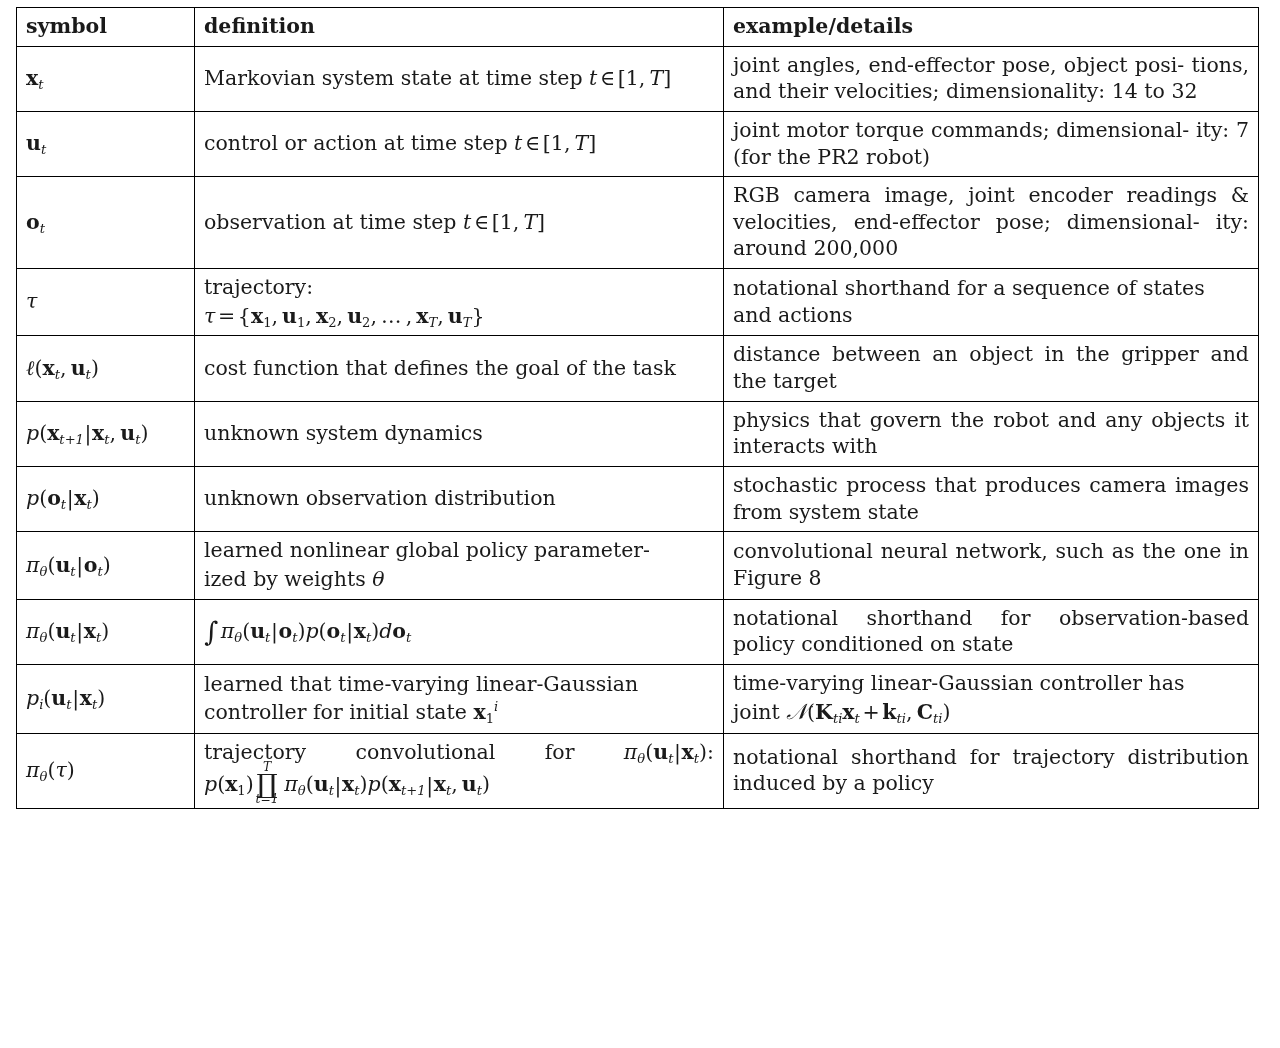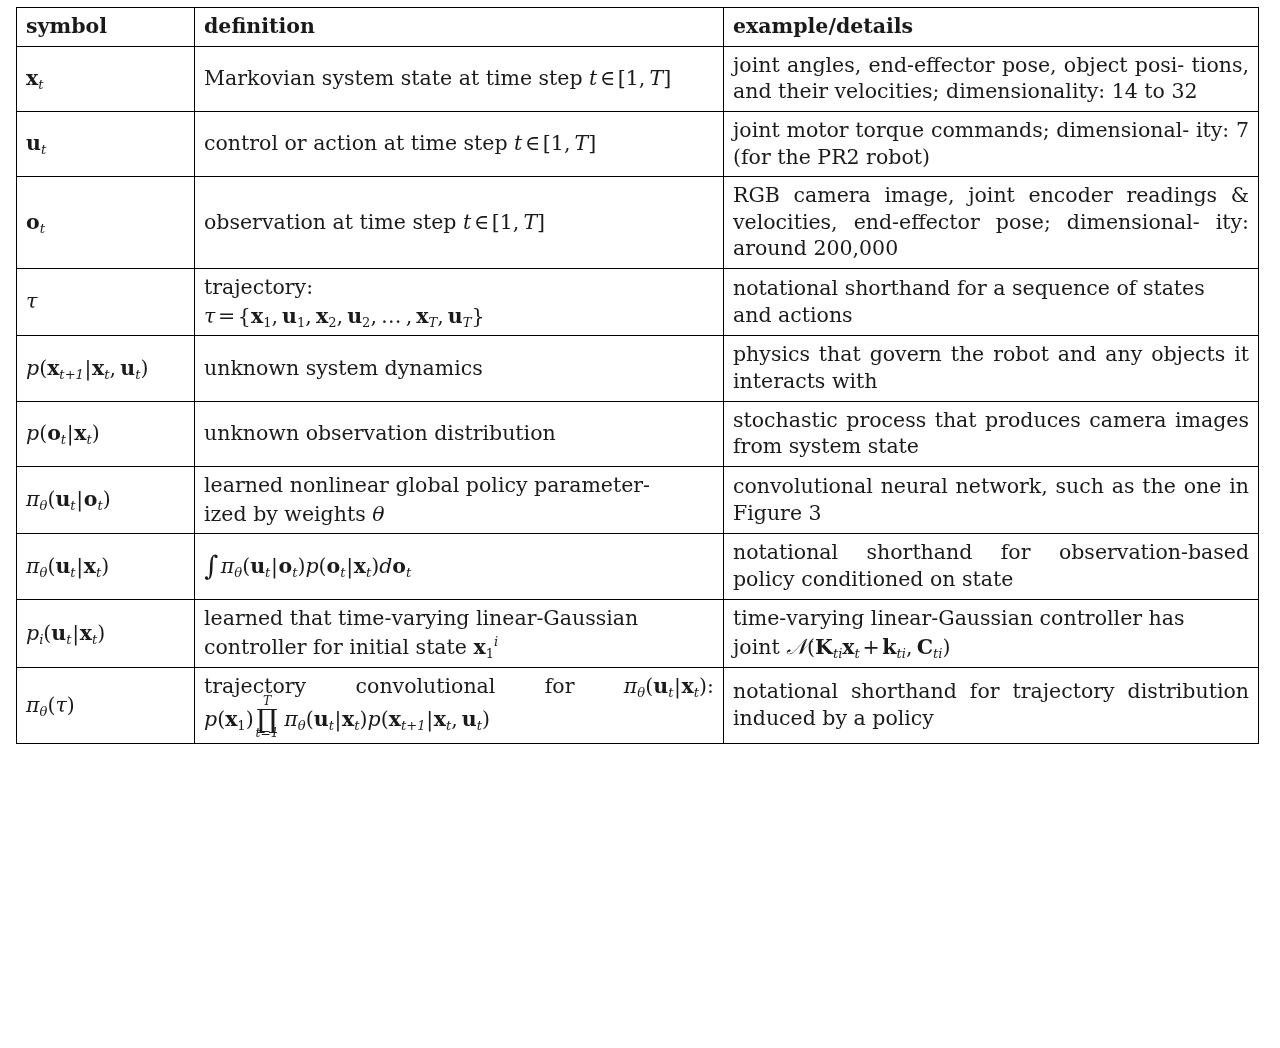--- a/index.html
+++ b/index.html
@@ -197,20 +197,27 @@
       </td>
       <td class="def nojustify twoline">
         <div>trajectory:</div>
         <div class="line2 m">
           <span class="mgr">𝜏</span><span class="op">=</span>{<span class="mb">x</span><sub>1</sub>, <span class="mb">u</span><sub>1</sub>, <span class="mb">x</span><sub>2</sub>, <span class="mb">u</span><sub>2</sub>, … , <span class="mb">x</span><sub class="mi">T</sub>, <span class="mb">u</span><sub class="mi">T</sub>}
         </div>
       </td>
       <td class="ex nojustify">notational shorthand for a sequence of states and actions</td>
     </tr>
 
+    <tr>
+      <td class="sym">
+        <span class="m"><span class="mi">ℓ</span>(<span class="mb">x</span><sub class="mi">t</sub>, <span class="mb">u</span><sub class="mi">t</sub>)</span>
+      </td>
+      <td class="def nojustify">cost function that defines the goal of the task</td>
+      <td class="ex">distance between an object in the gripper and the target</td>
+    </tr>
 
     <tr>
       <td class="sym">
         <span class="m"><span class="mi">p</span>(<span class="mb">x</span><sub class="mi">t+1</sub><span class="bar">|</span><span class="mb">x</span><sub class="mi">t</sub>, <span class="mb">u</span><sub class="mi">t</sub>)</span>
       </td>
       <td class="def nojustify">unknown system dynamics</td>
       <td class="ex">physics that govern the robot and any objects it interacts with</td>
     </tr>
 
     <tr>
@@ -225,21 +232,21 @@
       <td class="sym">
         <span class="m"><span class="mgr">𝜋</span><sub class="mgr">𝜃</sub>(<span class="mb">u</span><sub class="mi">t</sub><span class="bar">|</span><span class="mb">o</span><sub class="mi">t</sub>)</span>
       </td>
       <td class="def nojustify twoline">
         <div>learned nonlinear global policy parameter-</div>
         <div class="line2">
           <span>ized by weights</span>
           <span class="m mgr">𝜃</span>
         </div>
       </td>
-      <td class="ex">convolutional neural network, such as the one in Figure 3</td>
+      <td class="ex">convolutional neural network, such as the one in Figure 8</td>
     </tr>
 
     <tr>
       <td class="sym">
         <span class="m"><span class="mgr">𝜋</span><sub class="mgr">𝜃</sub>(<span class="mb">u</span><sub class="mi">t</sub><span class="bar">|</span><span class="mb">x</span><sub class="mi">t</sub>)</span>
       </td>
       <td class="def nojustify">
         <span class="m">
           <span class="intg">∫</span><span class="mgr">𝜋</span><sub class="mgr">𝜃</sub>(<span class="mb">u</span><sub class="mi">t</sub><span class="bar">|</span><span class="mb">o</span><sub class="mi">t</sub>)<span class="mi">p</span>(<span class="mb">o</span><sub class="mi">t</sub><span class="bar">|</span><span class="mb">x</span><sub class="mi">t</sub>)<span class="mi">d</span><span class="mb">o</span><sub class="mi">t</sub>
         </span>

